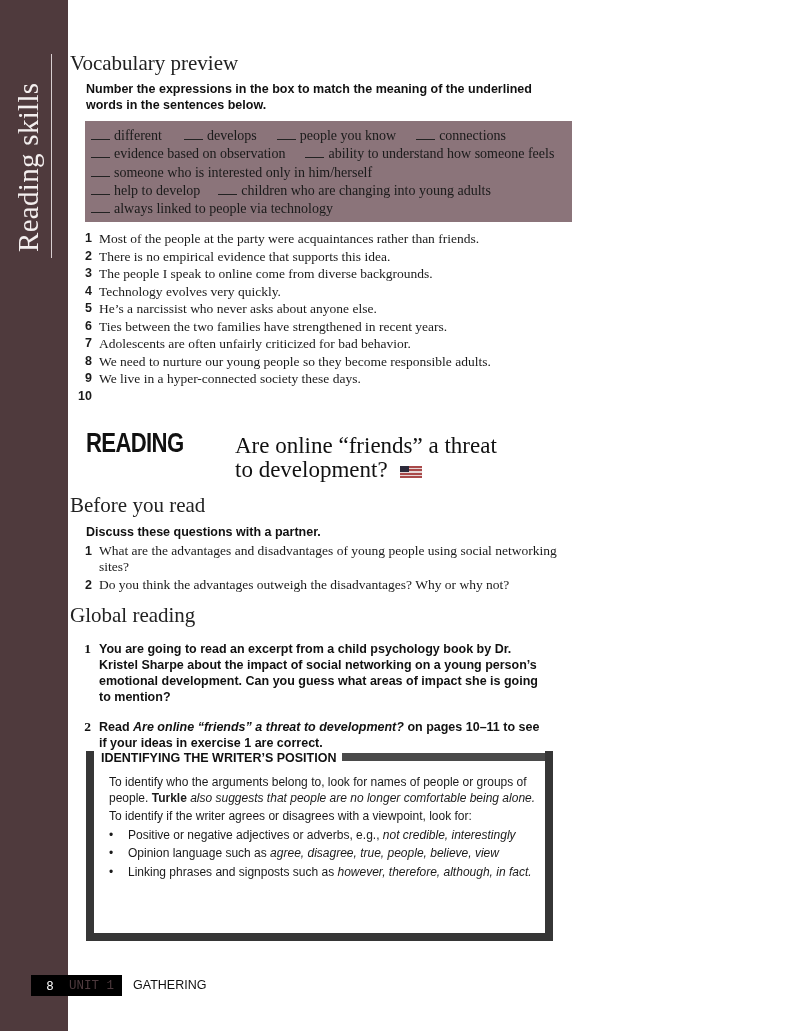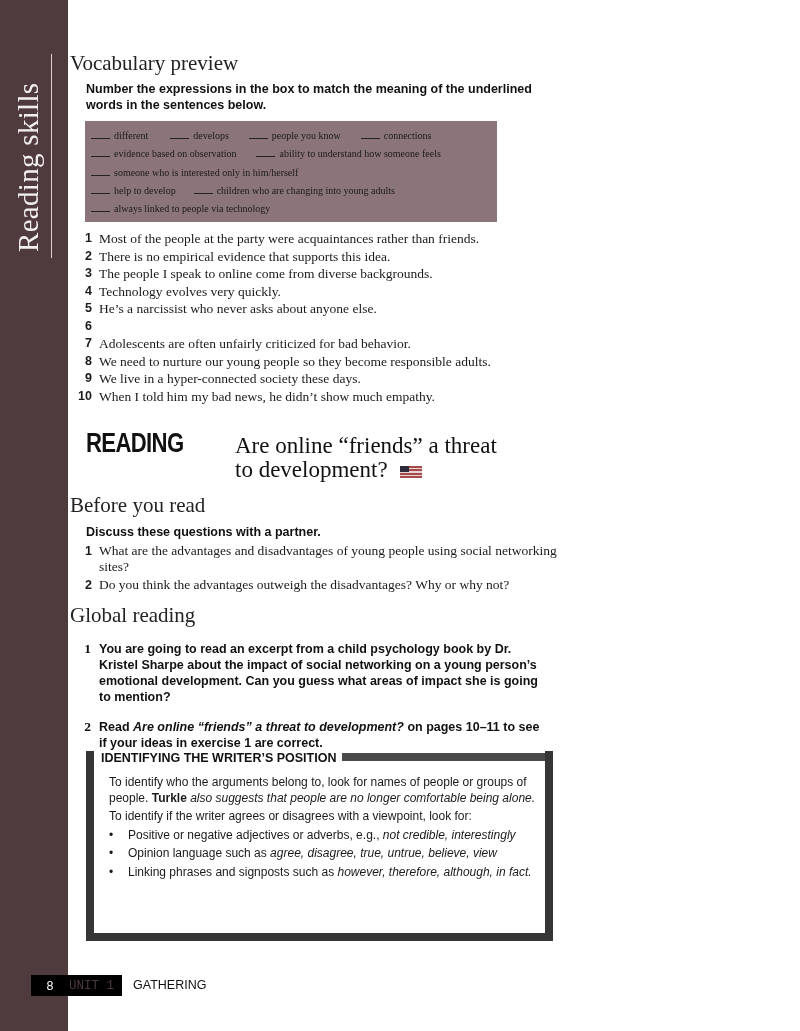--- a/index.html
+++ b/index.html
@@ -24,23 +24,23 @@
     .h2 {
       font-family: "Liberation Serif", serif; font-size: 21px; color: #222;
       position: absolute; left: 70px; white-space: nowrap;
     }
     .instr {
       position: absolute; left: 86px; font-family: "Liberation Sans", sans-serif;
       font-size: 12.5px; font-weight: bold; line-height: 16px; color: #111;
     }
 
     .vocab-box {
-      position: absolute; left: 85px; top: 121px; width: 412px; height: 101px;
+      position: absolute; left: 85px; top: 121px; width: 487px; height: 101px;
       background: #8b747a; padding: 6px 0 0 6px;
-      font-family: "Liberation Serif", serif; font-size: 10px; color: #1a1a1a;
+      font-family: "Liberation Serif", serif; font-size: 14px; color: #1a1a1a;
     }
     .vocab-row { height: 18.3px; line-height: 18px; white-space: nowrap; }
     .vocab-item { display: inline-block; margin-right: 16px; }
     .blank { display: inline-block; width: 19px; border-bottom: 1px solid #222; margin-right: 4px; height: 11px; vertical-align: baseline; }
 
     .sentences {
       position: absolute; left: 74px; top: 230px; width: 500px;
       font-size: 13.5px; line-height: 17.5px; color: #1a1a1a;
     }
     .sent-row { display: flex; white-space: nowrap; }
@@ -169,36 +169,36 @@
   <div class="sent-row">
       <span class="num">4</span>
       <span><span>Technology </span><span class="u">evolves</span><span> very quickly.</span></span>
     </div>
   <div class="sent-row">
       <span class="num">5</span>
       <span><span>He’s a </span><span class="u">narcissist</span><span> who never asks about anyone else.</span></span>
     </div>
   <div class="sent-row">
       <span class="num">6</span>
+      <span><span></span><span class="u">Ties</span><span> between the two families have strengthened in recent years.</span></span>
     </div>
   <div class="sent-row">
       <span class="num">7</span>
       <span><span></span><span class="u">Adolescents</span><span> are often unfairly criticized for bad behavior.</span></span>
     </div>
   <div class="sent-row">
       <span class="num">8</span>
       <span><span>We need to </span><span class="u">nurture</span><span> our young people so they become responsible adults.</span></span>
     </div>
   <div class="sent-row">
       <span class="num">9</span>
       <span><span>We live in a </span><span class="u">hyper-connected</span><span> society these days.</span></span>
     </div>
   <div class="sent-row">
       <span class="num">10</span>
-      <span><span>When I told him my bad news, he didn’t show much </span><span class="u">empathy</span><span>.</span></span>
     </div>
 </div>
 
 <div class="reading-label">READING</div>
 <div class="reading-title">
   <div>Are online “friends” a threat</div>
   <div><span>to development?</span><span class="flag"></span></div>
 </div>
 
 <div class="h2" style="top:493px;">Before you read</div>
@@ -235,21 +235,21 @@
 </div>
 <div class="skill-body">
   <p><span>To identify who the arguments belong to, look for names of people or groups of people. </span><span class="bi">Turkle</span><span class="it"> also suggests that people are no longer comfortable being alone.</span></p>
   <p>To identify if the writer agrees or disagrees with a viewpoint, look for:</p>
   <div class="bullet">
       <span class="bullet-dot">•</span>
       <span><span>Positive or negative adjectives or adverbs, e.g., </span><span class="it">not credible, interestingly</span></span>
     </div>
   <div class="bullet">
       <span class="bullet-dot">•</span>
-      <span><span>Opinion language such as </span><span class="it">agree, disagree, true, untrue, believe, view</span></span>
+      <span><span>Opinion language such as </span><span class="it">agree, disagree, true, people, believe, view</span></span>
     </div>
   <div class="bullet">
       <span class="bullet-dot">•</span>
       <span><span>Linking phrases and signposts such as </span><span class="it">however, therefore, although, in fact.</span></span>
     </div>
 </div>
 
 <div class="footer">
   <span class="footer-page">8</span>
   <span class="footer-unit">UNIT 1</span>

